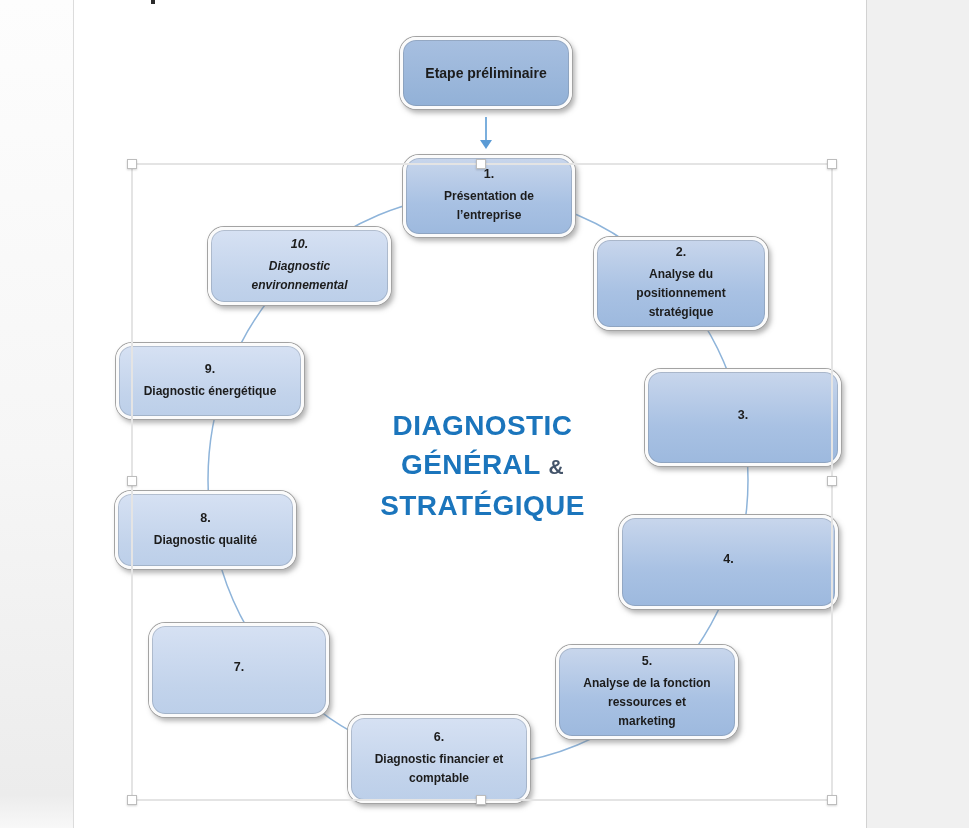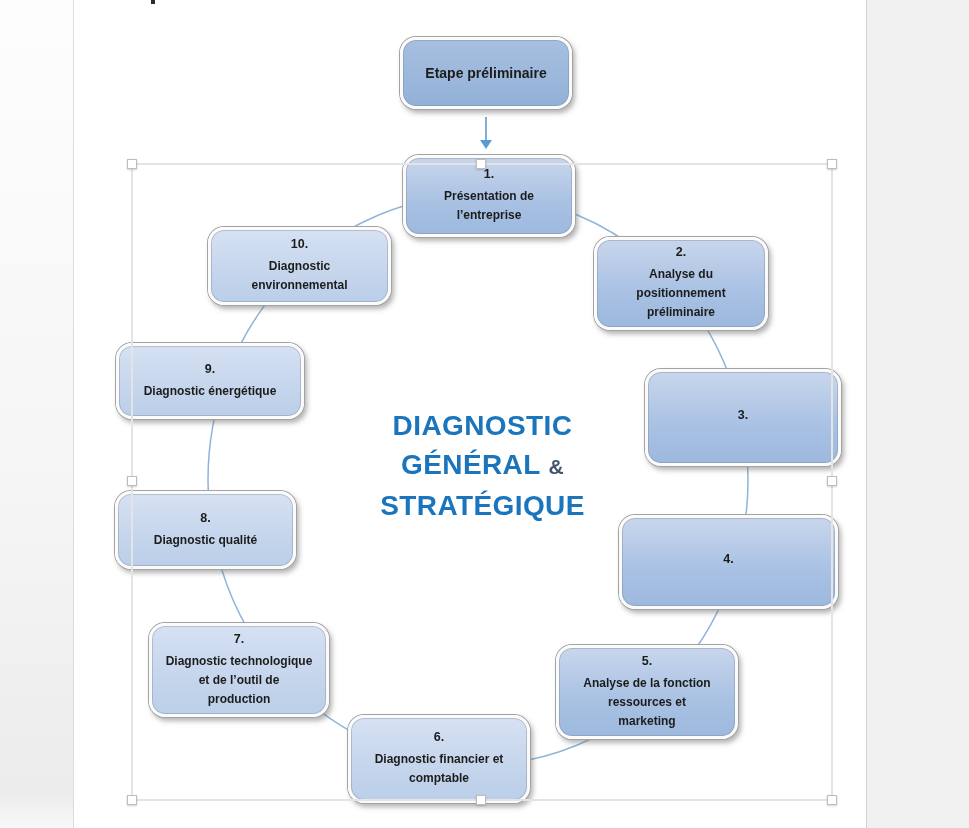--- a/index.html
+++ b/index.html
@@ -81,21 +81,21 @@
   <div class="box medium" style="left:403px;top:155px;width:172px;height:82px;">
     <div class="num">1.</div>
     <div class="lbl">Présentation de
 l’entreprise</div>
   </div>
 
   <div class="box medium" style="left:594px;top:237px;width:174px;height:93px;">
     <div class="num">2.</div>
     <div class="lbl">Analyse du
 positionnement
-préliminaire</div>
+stratégique</div>
   </div>
 
   <div class="box medium" style="left:645px;top:369px;width:196px;height:97px;">
     <div class="num">3.</div>
   </div>
 
   <div class="box medium" style="left:619px;top:515px;width:219px;height:94px;">
     <div class="num">4.</div>
   </div>
 
@@ -107,36 +107,33 @@
   </div>
 
   <div class="box light" style="left:348px;top:715px;width:182px;height:88px;">
     <div class="num">6.</div>
     <div class="lbl">Diagnostic financier et
 comptable</div>
   </div>
 
   <div class="box light" style="left:149px;top:623px;width:180px;height:94px;">
     <div class="num">7.</div>
-    <div class="lbl">Diagnostic technologique
-et de l’outil de
-production</div>
   </div>
 
   <div class="box light" style="left:115px;top:491px;width:181px;height:78px;">
     <div class="num">8.</div>
     <div class="lbl">Diagnostic qualité</div>
   </div>
 
   <div class="box light" style="left:116px;top:343px;width:188px;height:76px;">
     <div class="num">9.</div>
     <div class="lbl">Diagnostic énergétique</div>
   </div>
 
-  <div class="box light" style="left:208px;top:227px;width:183px;height:78px;">
+  <div class="box light" style="left:208px;top:227px;width:183px;height:78px;font-style:italic;">
     <div class="num">10.</div>
     <div class="lbl">Diagnostic
 environnemental</div>
   </div>
 
   <div class="center-title">
     <div>DIAGNOSTIC</div>
     <div>
       <span>GÉNÉRAL</span>
       <span class="amp">&amp;</span>

